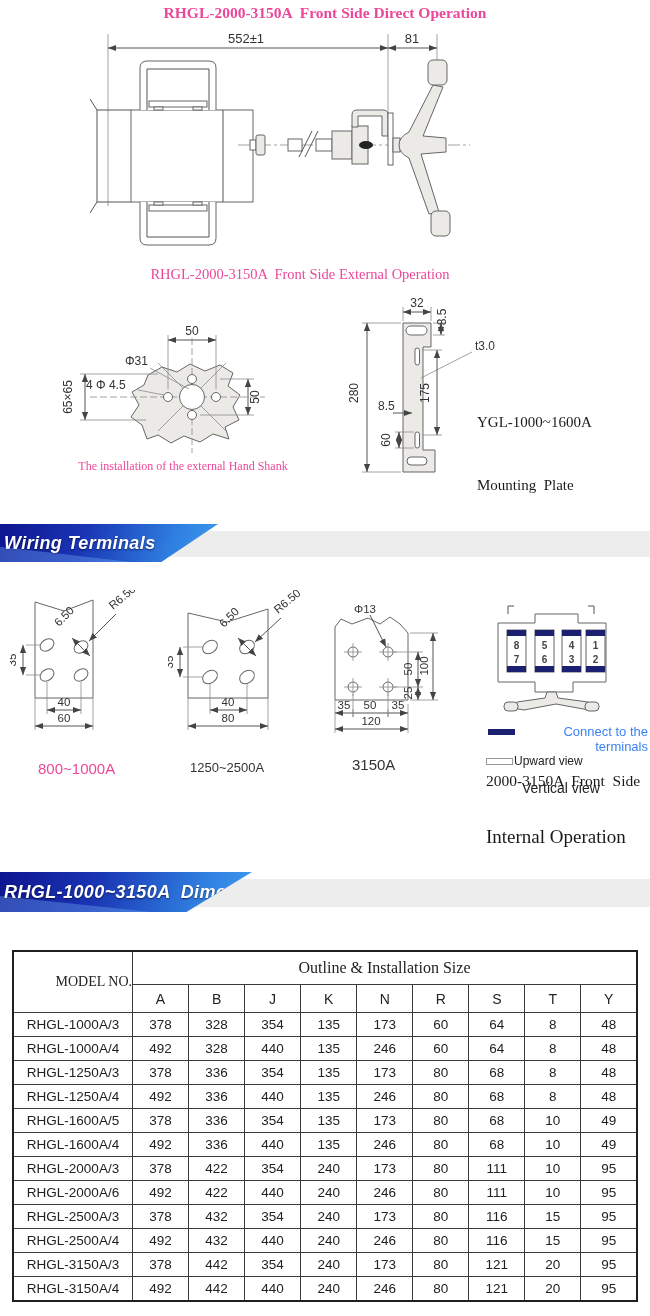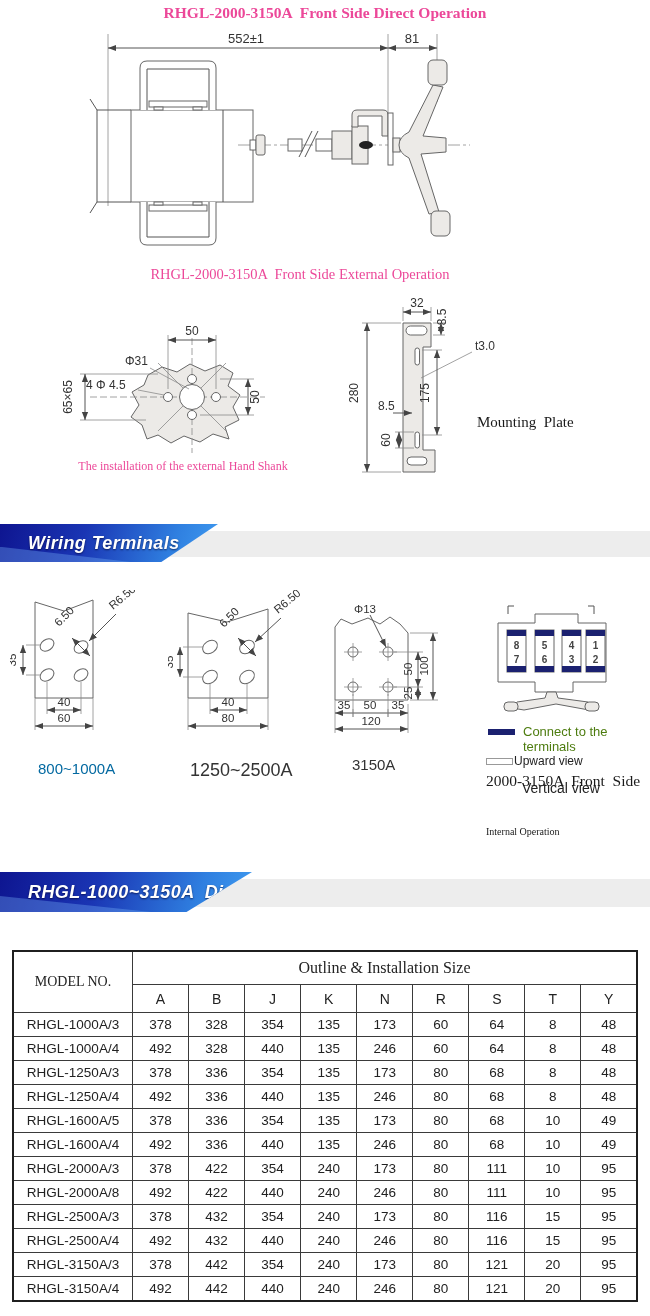--- a/index.html
+++ b/index.html
@@ -18,44 +18,44 @@
   .d  { stroke:#555; stroke-width:1; fill:none; }
   .thin { stroke:#8a8a8a; stroke-width:0.8; fill:none; }
   .part { fill:#eceae7; stroke:#666; stroke-width:1; }
   .wht { fill:#fff; stroke:#666; stroke-width:1; }
   .navy { fill:#1b2170; }
   
   .banner { position:absolute; left:0; width:650px; height:40px; }
   .banner .strip { position:absolute; right:0; top:8px; bottom:6px; background:#ededed; }
   .banner .blue {
     position:absolute; left:0; top:1px; bottom:1px; display:flex; align-items:center;
-    padding-left:28px; box-sizing:border-box; color:#fff; font-style:italic; font-weight:bold;
+    padding-left:4px; box-sizing:border-box; color:#fff; font-style:italic; font-weight:bold;
     font-size:18px; letter-spacing:.4px; text-shadow:0 1px 2px rgba(0,0,40,.65);
     clip-path:polygon(0 0,100% 0,74% 100%,0 100%);
     background:linear-gradient(108deg,#0e1590 0%,#1a35b4 38%,#2f7fe0 78%,#3f9bf0 100%);
   }
   .banner .blue:after {
     content:""; position:absolute; left:0; bottom:0; width:60%; height:40%;
     background:rgba(120,180,250,.35); clip-path:polygon(0 100%,100% 100%,0 0);
   }
   
   table.dim-table {
     position:absolute; top:950px; left:12px; width:626px;
     border-collapse:collapse; table-layout:fixed; border:2px solid #1f1f1f;
   }
   .dim-table th, .dim-table td {
     border:1px solid #3a3a3a; text-align:center; vertical-align:middle; padding:0;
   }
-  .dim-table .model-h { width:118px; font-family:"Liberation Serif",serif; font-weight:normal; font-size:14px; }
+  .dim-table .model-h { width:118px; font-family:"Liberation Serif",serif; font-weight:normal; font-size:14px;text-align:right; }
   .dim-table .group-h { height:32px; font-family:"Liberation Serif",serif; font-weight:normal; font-size:16px; }
   .dim-table thead tr.cols th { height:27px; font-weight:normal; font-size:14px; }
   .dim-table tbody td { height:23px; font-size:13.5px; color:#222; }
   
   .cap { color:#ec4899; }
-  .legend-text { font-size:13px; color:#4d7c0f; }
+  .legend-text { font-size:13px; color:#3b82f6;text-align:right; }
 </style>
 </head>
 <body>
 
 <div class="abs serif pre cap" style="top:4px;left:0;width:650px;text-align:center;font-size:15.5px;font-weight:bold;">RHGL-2000-3150A  Front Side Direct Operation</div>
 
 <svg class="abs" style="top:28px;left:0;" width="650" height="240" viewBox="0 0 650 240">
   <defs>
     <marker id="mA" viewBox="0 0 10 10" refX="9" refY="5" markerWidth="9" markerHeight="9" orient="auto-start-reverse">
       <path d="M0,1.5 L9,5 L0,8.5 Z" fill="#444"></path>
@@ -170,20 +170,21 @@
   <path class="thin" d="M77,57 H97 M77,142 H97"></path>
   <line class="d" x1="92" y1="57" x2="92" y2="142" marker-start="url(#mC)" marker-end="url(#mC)"></line>
   <text class="t12" x="84" y="100" text-anchor="middle" transform="rotate(-90 84 100)">175</text>
 
   <path class="thin" d="M50,139 H69 M50,155 H69"></path>
   <line class="d" x1="54" y1="139" x2="54" y2="155" marker-start="url(#mC)" marker-end="url(#mC)"></line>
   <text class="t12" x="45" y="147" text-anchor="middle" transform="rotate(-90 45 147)">60</text>
 </svg>
 
 <div class="abs serif pre" style="top:370px;left:477px;width:170px;font-size:15px;line-height:21px;color:#1a1a1a;">
+  <div>YGL-1000~1600A</div>
   <div>Mounting  Plate</div>
 </div>
 
 <div class="abs serif cap" style="top:459px;left:38px;width:290px;text-align:center;font-size:12px;">The installation of the external Hand Shank</div>
 
 <div class="banner" style="top:523px;">
   <div class="strip" style="left:120px;"></div>
   <div class="blue" style="width:218px;">
     <span class="pre">Wiring Terminals</span>
   </div>
@@ -309,31 +310,31 @@
       <rect class="navy" x="96" y="68" width="19" height="6"></rect>
       <text class="t10" x="105.5" y="51" text-anchor="middle">1</text>
       <text class="t10" x="105.5" y="65" text-anchor="middle">2</text>
     </g>
   </g>
   <path class="part" d="M57,94 L66,94 L68,100 L98,104 L103,108 L99,112 L66,106 L34,112 L22,110 L27,104 L55,100 Z"></path>
   <rect class="part" x="14" y="104" width="14" height="9" rx="4"></rect>
   <rect class="part" x="95" y="104" width="14" height="9" rx="4"></rect>
 </svg>
 
-<div class="abs" style="top:760px;left:38px;font-size:15px;color:#0369a1;">800~1000A</div>
-<div class="abs" style="top:760px;left:190px;font-size:18px;color:#333;">1250~2500A</div>
+<div class="abs" style="top:760px;left:38px;font-size:15px;color:#ec4899;">800~1000A</div>
+<div class="abs" style="top:760px;left:190px;font-size:13px;color:#333;">1250~2500A</div>
 <div class="abs" style="top:756px;left:352px;font-size:15px;color:#333;">3150A</div>
 
 <div class="abs" style="top:729px;left:488px;width:27px;height:6px;background:#1b2170;"></div>
 <div class="abs legend-text" style="top:724px;left:523px;width:125px;">Connect to the terminals</div>
 <div class="abs" style="top:758px;left:486px;width:27px;height:7px;background:#fff;border:1px solid #999;box-sizing:border-box;"></div>
 <div class="abs" style="top:754px;left:514px;font-size:12px;color:#222;">Upward view</div>
 <div class="abs" style="top:780px;left:522px;font-size:14px;color:#222;">Vertical view</div>
 <div class="abs serif pre" style="top:772px;left:486px;font-size:15.5px;color:#1a1a1a;">2000-3150A  Front  Side</div>
-<div class="abs serif" style="top:826px;left:486px;font-size:10px;color:#1a1a1a;">Internal Operation</div>
+<div class="abs serif" style="top:826px;left:486px;font-size:19px;color:#1a1a1a;">Internal Operation</div>
 
 <div class="banner" style="top:871px;height:42px;">
   <div class="strip" style="left:140px;"></div>
   <div class="blue" style="width:252px;">
     <span class="pre">RHGL-1000~3150A  Dimension</span>
   </div>
 </div>
 
 <table class="dim-table">
   <thead>
@@ -432,21 +433,21 @@
         <td>422</td>
         <td>354</td>
         <td>240</td>
         <td>173</td>
         <td>80</td>
         <td>111</td>
         <td>10</td>
         <td>95</td>
       </tr>
       <tr>
-        <td>RHGL-2000A/8</td>
+        <td>RHGL-2000A/6</td>
         <td>492</td>
         <td>422</td>
         <td>440</td>
         <td>240</td>
         <td>246</td>
         <td>80</td>
         <td>111</td>
         <td>10</td>
         <td>95</td>
       </tr>

